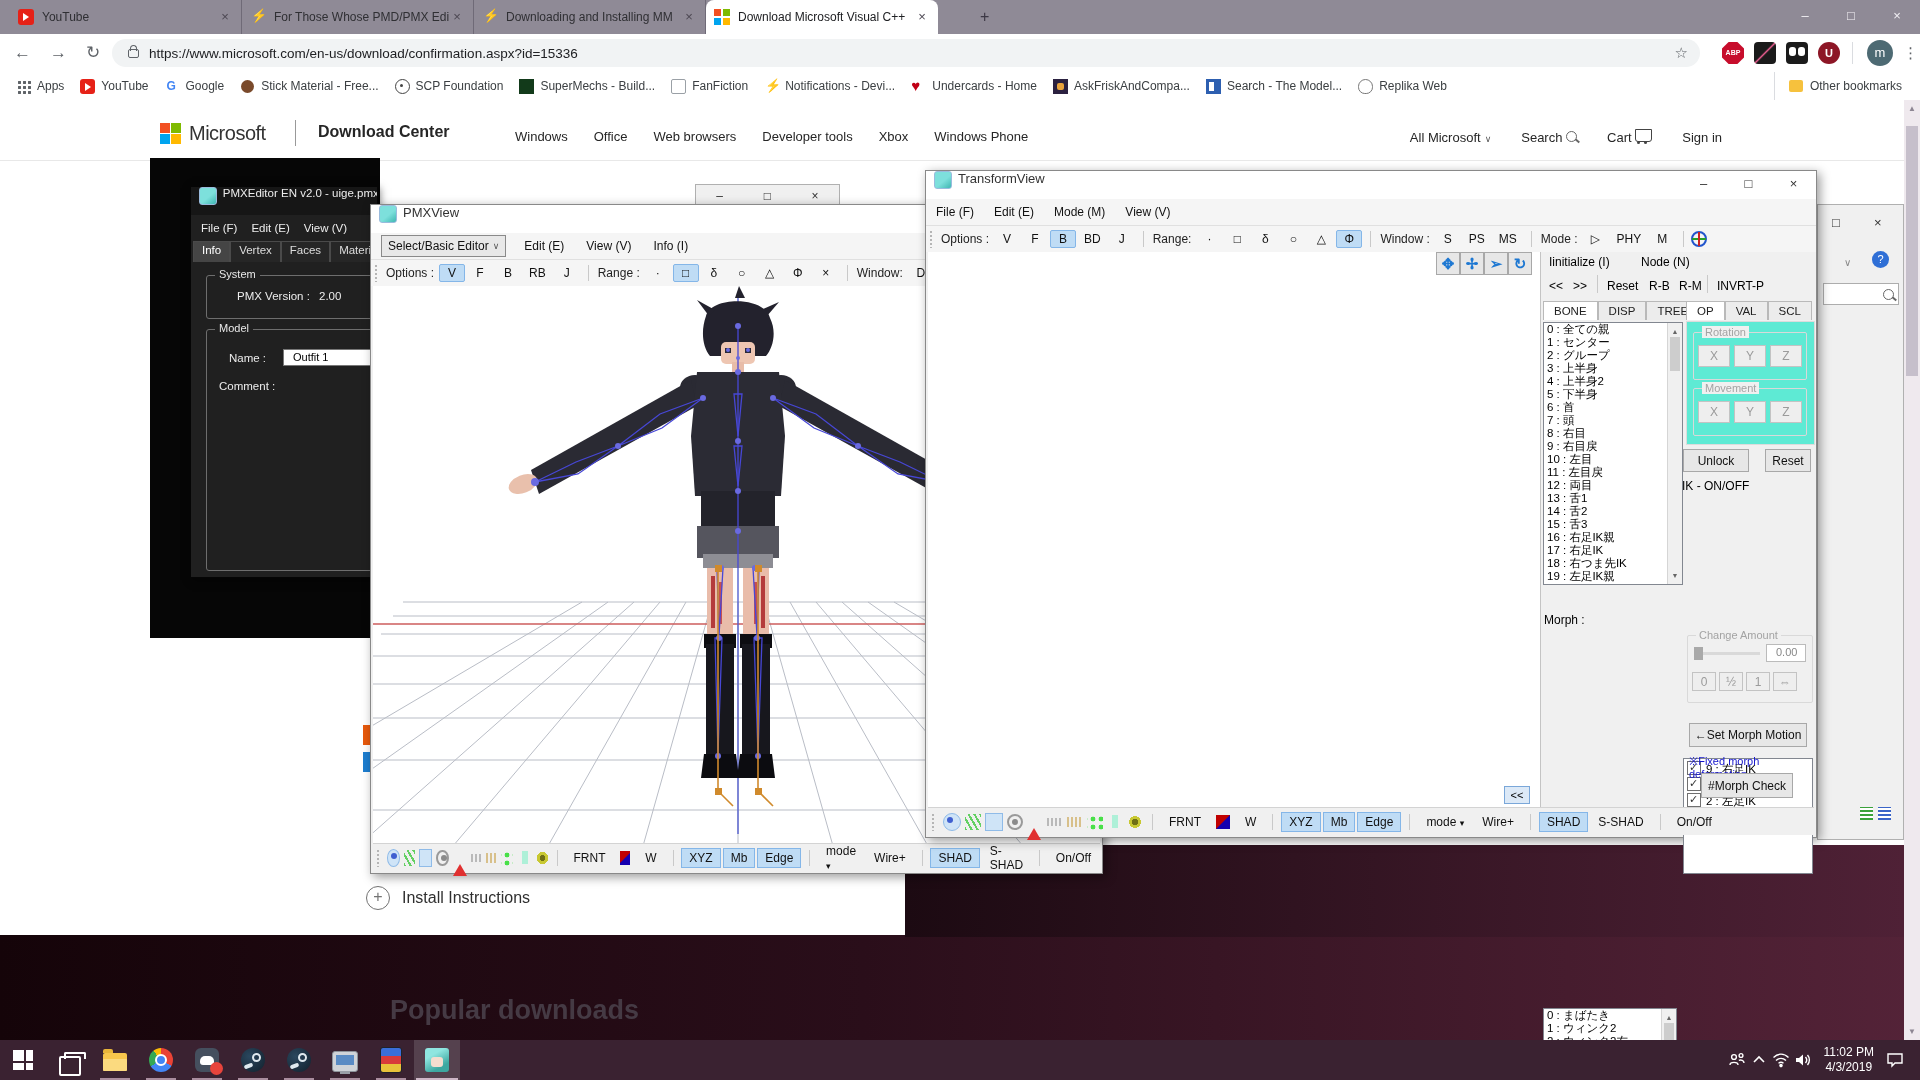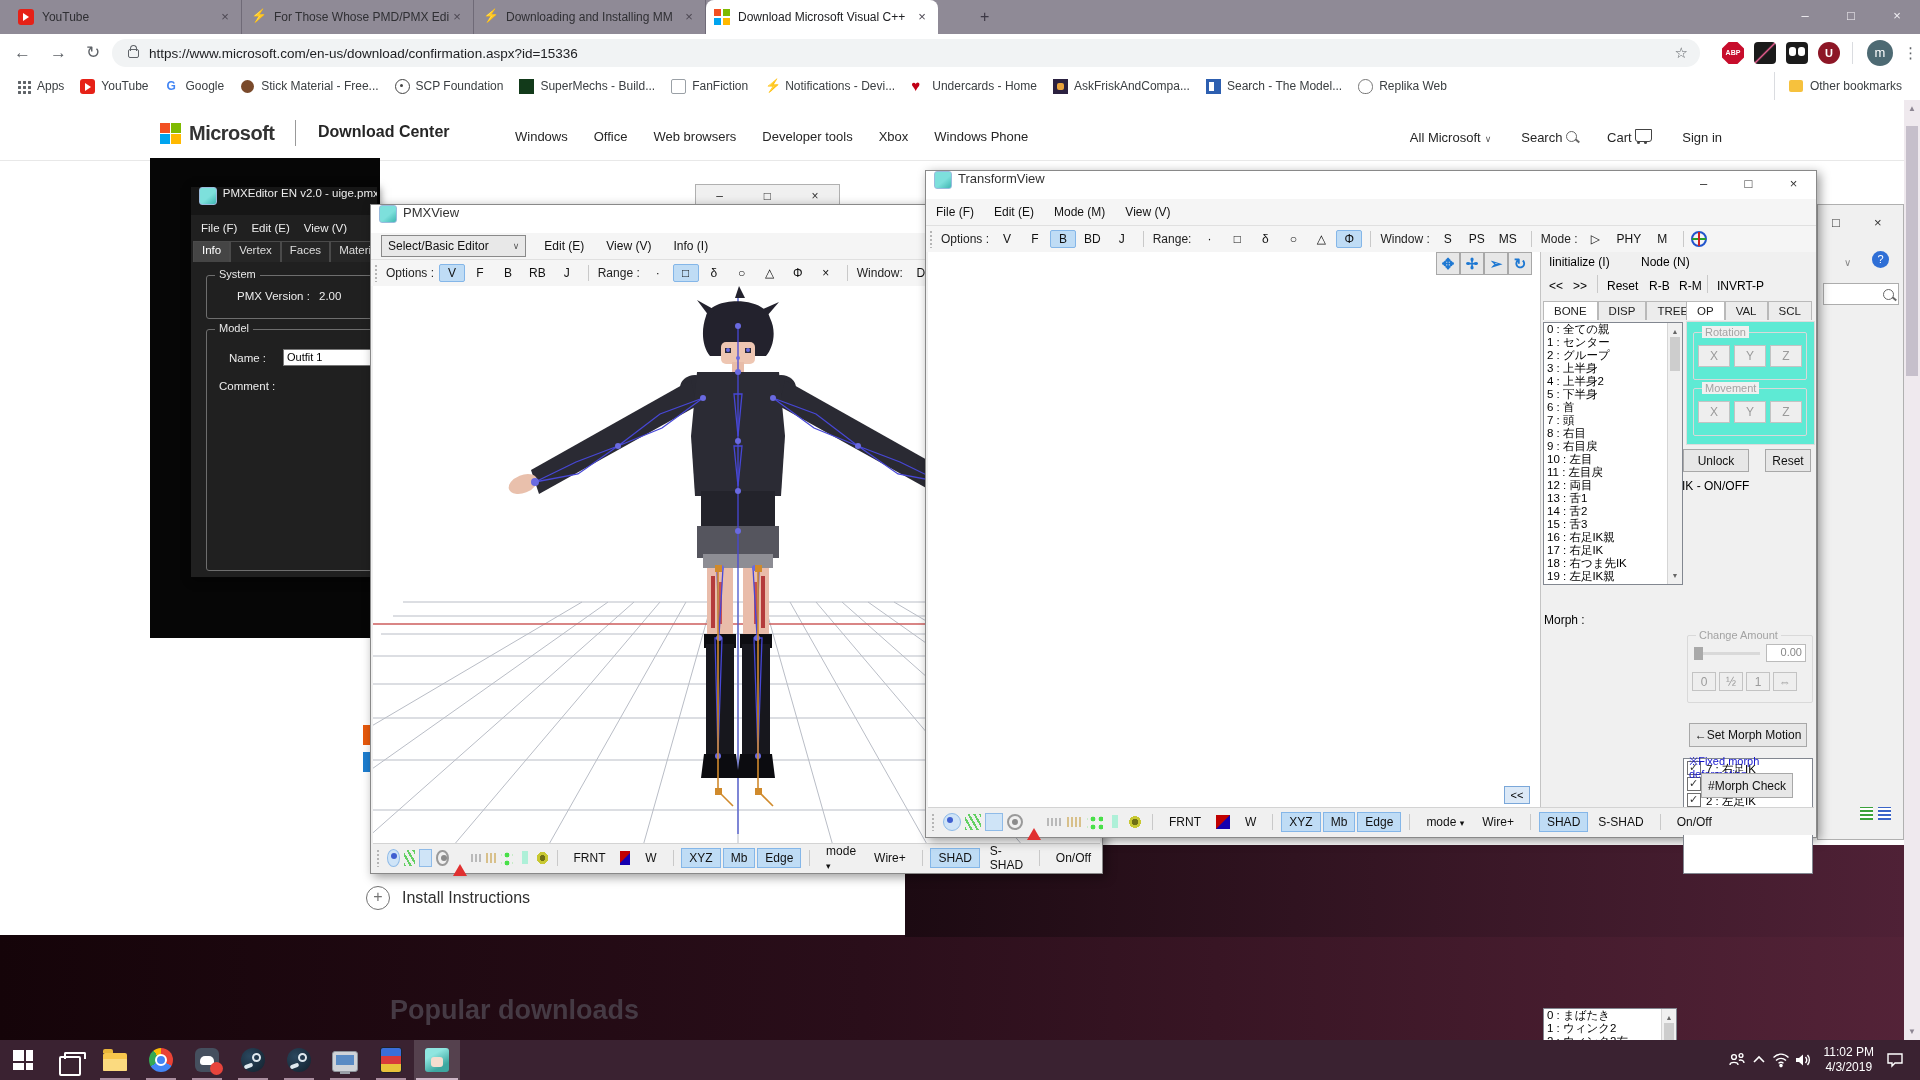--- a/index.html
+++ b/index.html
@@ -55,21 +55,21 @@
   .ic-frisk:before{content:"";position:absolute;left:4px;top:4px;width:7px;height:7px;background:#e8a33d;border-radius:2px}
   .ic-model{background:#2d5fb0}
   .ic-model:before{content:"";position:absolute;left:3px;top:3px;width:5px;height:9px;background:#fff}
   .ic-replika{border:1.5px solid #777;border-radius:50% 50% 45% 45%;box-sizing:border-box}
   .ic-folder{background:#f6c13d;border-radius:2px}
   
   .page{left:0;top:100px;width:1904px;height:835px;background:#fff}
   .mshead{position:absolute;left:0;top:12px;width:1904px;height:48px;border-bottom:1px solid #e8e8e8}
   .mslogo{position:absolute;left:160px;top:10px;display:flex;align-items:center}
   .msgrid{width:21px;height:21px;background:linear-gradient(#f25022,#f25022) 0 0/10px 10px no-repeat,linear-gradient(#7fba00,#7fba00) 11px 0/10px 10px no-repeat,linear-gradient(#00a4ef,#00a4ef) 0 11px/10px 10px no-repeat,linear-gradient(#ffb900,#ffb900) 11px 11px/10px 10px no-repeat}
-  .mslogotext{font-size:20px;font-weight:bold;color:#333;margin-left:8px;letter-spacing:-.5px}
+  .mslogotext{font-size:20px;font-weight:normal;color:#333;margin-left:8px;letter-spacing:-.5px}
   .msdivider{position:absolute;left:295px;top:8px;height:26px;width:1px;background:#999}
   .mssite{position:absolute;left:318px;top:11px;font-size:16px;font-weight:700;color:#262626}
   .msnav{position:absolute;left:515px;top:17px;display:flex;gap:26px;font-size:13px;color:#262626}
   .msright{position:absolute;right:182px;top:17px;display:flex;gap:30px;font-size:13px;color:#262626;align-items:center}
   .chev{font-size:9px;color:#555;margin-left:4px}
   .install{position:absolute;left:366px;top:786px;display:flex;align-items:center;gap:12px}
   .plus-circle{width:22px;height:22px;border:1.6px solid #737373;border-radius:50%;color:#737373;font-size:16px;text-align:center;line-height:20px}
   .install-label{font-size:16px;color:#2f2f2f}
   .darkband{left:0;top:935px;width:1920px;height:105px;background:linear-gradient(90deg,#150409,#2a0e1a 45%,#542338)}
   .darkband2{left:905px;top:845px;width:999px;height:92px;background:linear-gradient(90deg,#1c0a12,#4f2136)}
@@ -83,21 +83,21 @@
   .appico{width:16px;height:16px;margin:0 6px 0 8px;background:linear-gradient(140deg,#7de0dc 55%,#3fb7b2);border-radius:3px;border:1px solid #9bd}
   .tctl{position:absolute;top:0;right:0;height:28px;display:flex}
   .tctl span{width:45px;text-align:center;line-height:26px;font-size:13px;color:#333}
   .menurow{height:26px;background:#f5f5f5;display:flex;align-items:center;font-size:12px;color:#111;gap:20px;padding-left:10px}
   .toolrow{height:26px;background:#f5f5f5;border-top:1px solid #e0e0e0;display:flex;align-items:center;font-size:12px;color:#111}
   .grip{width:4px;height:18px;margin:0 6px 0 3px;background-image:radial-gradient(circle,#b5b5b5 1px,transparent 1.2px);background-size:4px 4px}
   .tlabel{margin:0 4px 0 2px;color:#222}
   .tog{min-width:14px;padding:1px 5px;text-align:center;margin:0 1px;border:1px solid transparent;border-radius:2px}
   .tog.on{background:#bfdcf5;border-color:#84b6e8}
   .vsep{width:1px;height:16px;background:#c9c9c9;margin:0 7px}
-  .ddl{height:20px;border:1px solid #8a8a8a;background:#e8e8e8;display:flex;align-items:center;padding:0 6px;gap:24px;font-size:12px}
+  .ddl{height:20px;border:1px solid #8a8a8a;background:#e8e8e8;display:flex;align-items:center;padding:0 6px;gap:4px;font-size:12px}
   .bottombar{position:absolute;left:2px;right:2px;bottom:2px;height:27px;background:#f0f0f0;border-top:1px solid #d3d3d3;display:flex;align-items:center;font-size:12px;color:#111}
   .vbtn{padding:2px 7px;margin:0 1px;border:1px solid transparent}
   .vbtn.on{background:#bfdcf5;border-color:#84b6e8}
   .swatch{width:14px;height:14px;margin:0 6px;background:linear-gradient(135deg,#c00000 48%,#1500b0 52%)}
   .mini{width:16px;height:16px;margin:0 2px;position:relative;display:inline-block}
   .mini.hl{background:#cfe4f7;border:1px solid #8fbbe8;box-sizing:content-box}
   .m-radio-on{border:2px solid #5b7fb9;border-radius:50%;box-sizing:border-box}
   .m-radio-on:before{content:"";position:absolute;left:3px;top:3px;width:6px;height:6px;border-radius:50%;background:#3f5fd0}
   .m-sparkle{background:repeating-linear-gradient(60deg,#63d063 0 2px,transparent 2px 5px)}
   .m-grid{background:repeating-linear-gradient(0deg,#e8a23d 0 1px,transparent 1px 4px),repeating-linear-gradient(90deg,#e8a23d 0 1px,transparent 1px 4px)}
@@ -123,21 +123,21 @@
   .cbx{width:12px;height:12px;border:1px solid #707070;background:#fff;display:inline-block;position:relative;margin-right:5px;vertical-align:-2px}
   .cbx:before{content:"✓";position:absolute;left:1px;top:-3px;font-size:11px;color:#333}
   
   .dwin{background:#202020;color:#ececec;border:1px solid #050505;box-shadow:2px 2px 8px rgba(0,0,0,.5);box-sizing:border-box}
   .dwin .tbar{background:#161616;color:#ececec;height:28px;font-size:11.5px}
   .dwin .menurow{background:#202020;color:#ececec;font-size:11.5px;gap:14px;height:26px}
   .dtab{padding:2px 8px;font-size:11.5px;background:#262626;border:1px solid #4a4a4a;border-bottom:none;color:#ddd}
   .dtab.on{background:#454545;color:#fff}
   .dgroup{border:1px solid #6e6e6e;border-radius:3px;position:relative}
   .dgroup .glabel{position:absolute;left:8px;top:-8px;background:#202020;padding:0 4px;font-size:11px;color:#e8e8e8}
-  .field{background:#fff;color:#000;border:1px solid #777;font-size:11px;padding:1px 3px;box-sizing:border-box}
+  .field{background:#fff;color:#000;border:1px solid #777;font-size:11px;padding:1px 9px;box-sizing:border-box}
   
   .taskbar{left:0;top:1040px;width:1920px;height:40px;background:#3a2231;display:flex;align-items:center}
   .tslot{width:46px;height:40px;display:flex;align-items:center;justify-content:center;position:relative}
   .tslot.run:after{content:"";position:absolute;bottom:0;left:8px;right:8px;height:2px;background:#a98d9e}
   .tslot.on{background:rgba(255,255,255,.14)}
   .tslot.on:after{left:2px;right:2px;background:#cdb6c6}
   .tico{width:24px;height:24px;position:relative}
   .t-start{background:linear-gradient(#fff,#fff) 0 0/11px 11px no-repeat,linear-gradient(#fff,#fff) 13px 0/11px 11px no-repeat,linear-gradient(#fff,#fff) 0 13px/11px 11px no-repeat,linear-gradient(#fff,#fff) 13px 13px/11px 11px no-repeat;width:20px;height:20px}
   .t-task{border:2px solid #fff;border-radius:2px;width:18px;height:16px;margin-top:2px}
   .t-task:before{content:"";position:absolute;left:3px;top:-6px;width:18px;height:5px;border:2px solid #fff;border-bottom:none;border-radius:2px 2px 0 0}
@@ -704,21 +704,21 @@
             <span class="btn dis" style="width:32px;height:22px">Y</span>
             <span class="btn dis" style="width:32px;height:22px">Z</span>
           </div>
       </div>
     </div>
     <span class="btn abs" style="left:142px;top:200px;width:66px;height:23px">Unlock</span>
     <span class="btn abs" style="left:224px;top:200px;width:46px;height:23px">Reset</span>
     <span class="abs" style="left:141px;top:230px;font-size:12px">IK - ON/OFF</span>
     <div class="listbox abs" style="left:142px;top:246px;width:128px;height:114px;font-size:11.5px;line-height:16px">
       <div style="padding:2px 0 0 3px">
-          <div><span class="cbx"></span><span>7 : 右足IK</span></div>
+          <div><span class="cbx"></span><span>9 : 右足IK</span></div>
           <div><span class="cbx"></span><span>1 : 右つま先IK</span></div>
           <div><span class="cbx"></span><span>2 : 左足IK</span></div>
           <div><span class="cbx"></span><span>3 : 左つま先IK</span></div>
         </div>
     </div>
     <span class="abs" style="left:3px;top:364px;font-size:12px">Morph :</span>
 
     <div class="listbox abs" style="left:2px;top:380px;width:132px;height:162px">
       <div style="padding-right:14px">
           <div class="li">0 : まばたき</div>

